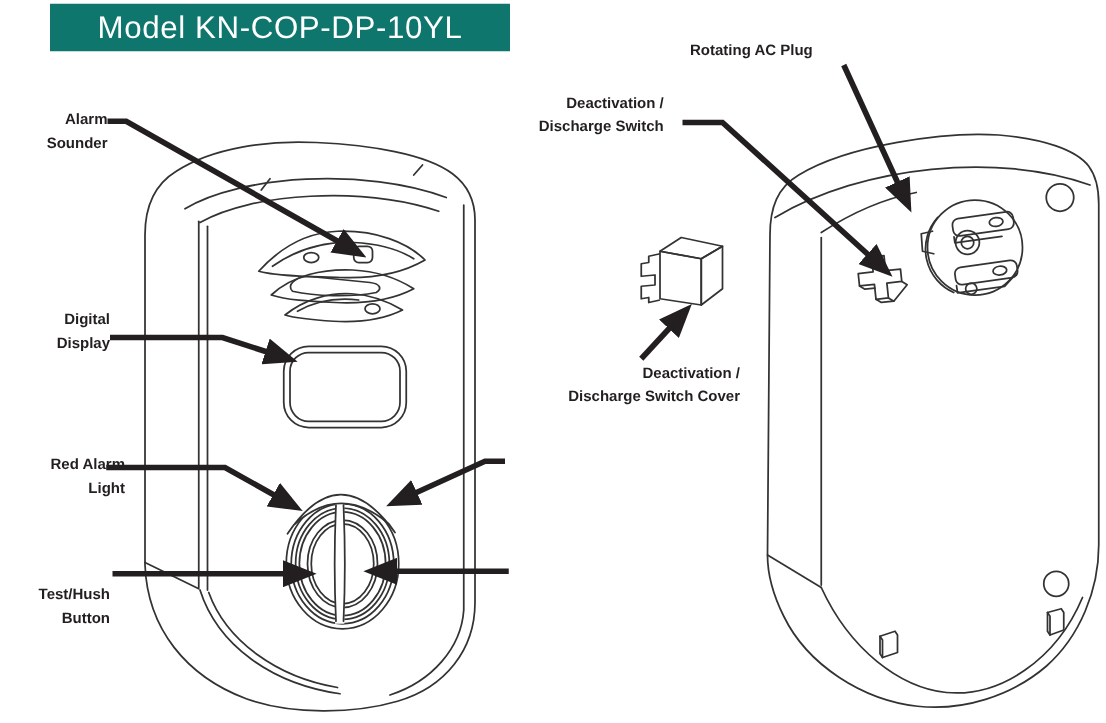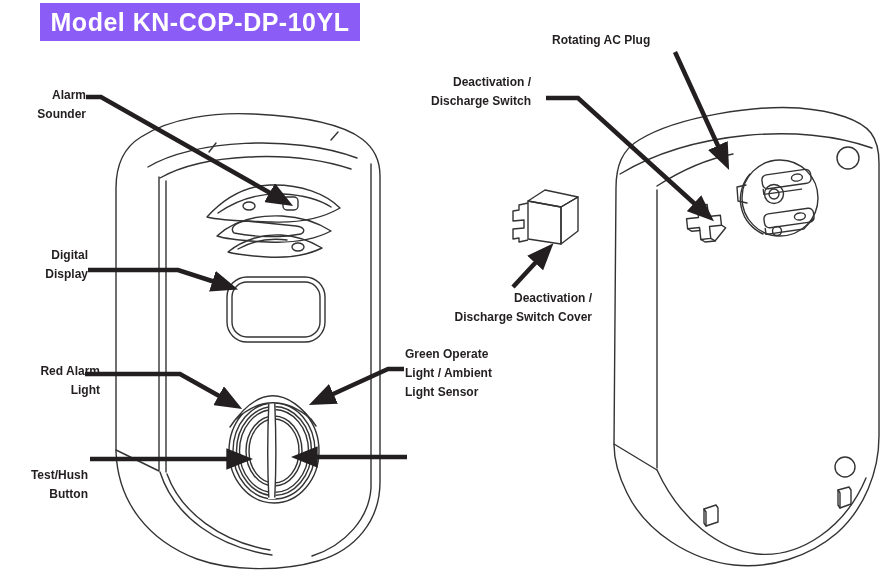--- a/index.html
+++ b/index.html
@@ -2,22 +2,22 @@
 <html><head>
 <meta charset="utf-8">
 <style>
   html,body{margin:0;padding:0;background:#ffffff;}
   #stage{
     position:relative;width:885px;height:578px;background:#ffffff;
     font-family:"Liberation Sans",sans-serif;overflow:hidden;
   }
   #art{position:absolute;left:0;top:0;}
   .title-box{
-    position:absolute;left:40px;top:3px;width:320px;height:38px;
-    background:#8b5cf6;color:#ffffff;font-weight:700;font-size:25px;
+    position:absolute;left:40px;top:3px;width:368px;height:38px;
+    background:#0f766e;color:#ffffff;font-weight:400;font-size:25px;
     line-height:38px;text-align:center;letter-spacing:0.5px;
   }
   .lbl{
     position:absolute;color:#231f20;font-weight:600;font-size:12px;
     line-height:19px;white-space:pre-line;
   }
   .r{text-align:right;}
   .lbl-alarm-sounder{left:6px;top:86px;width:80px;}
   .lbl-digital-display{left:8px;top:246px;width:80px;}
   .lbl-red-alarm{left:14px;top:362px;width:86px;}
@@ -173,23 +173,20 @@
 
   <div class="lbl r lbl-alarm-sounder">Alarm
 Sounder</div>
 
   <div class="lbl r lbl-red-alarm">Red Alarm
 Light</div>
 
   <div class="lbl r lbl-test-hush">Test/Hush
 Button</div>
 
-  <div class="lbl lbl-green-operate">Green Operate
-Light / Ambient
-Light Sensor</div>
 
 
   <div class="lbl r lbl-deact-switch">Deactivation /
 Discharge Switch</div>
 
   <div class="lbl lbl-rotating-plug">Rotating AC Plug</div>
 
   <div class="lbl r lbl-switch-cover">Deactivation /
 Discharge Switch Cover</div>
 </div>

